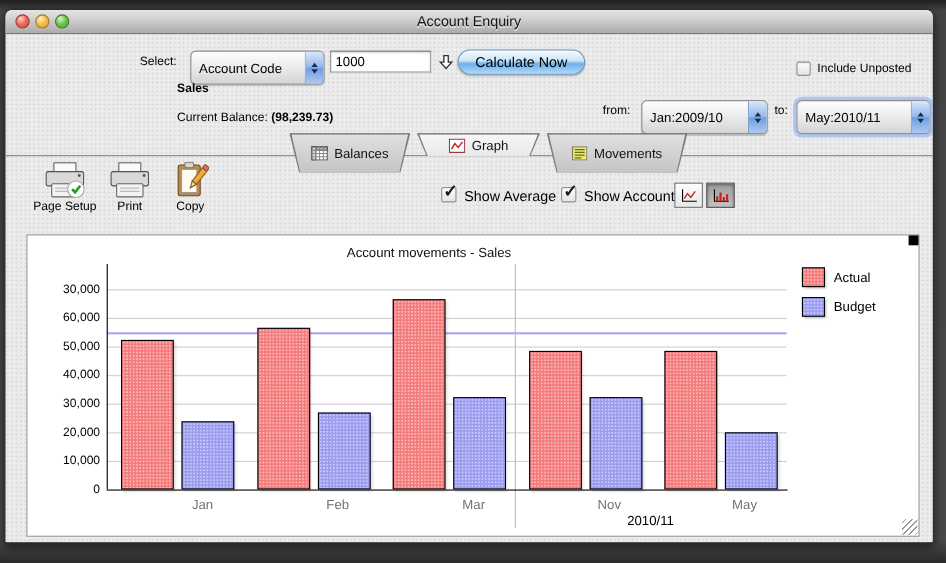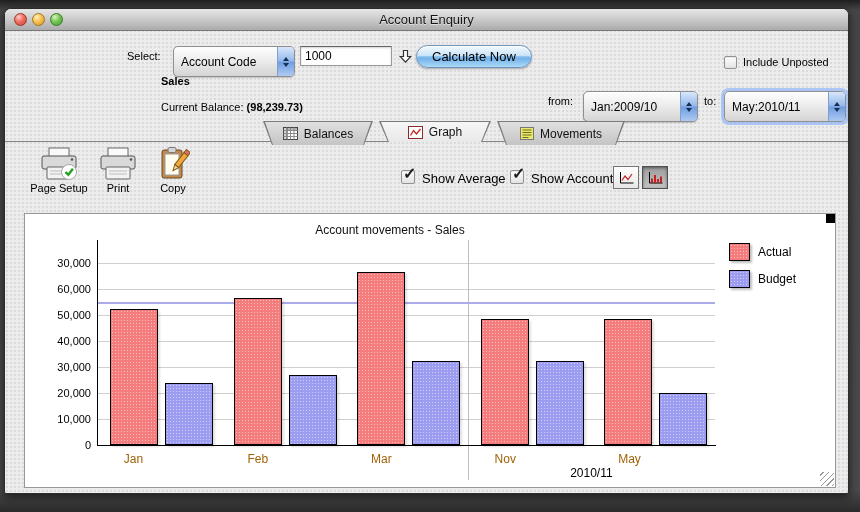--- a/index.html
+++ b/index.html
@@ -41,21 +41,21 @@
               background:linear-gradient(#F2F9FE 0%,#CBE5F8 45%,#93C6F0 50%,#72B1EA 58%,#ABDAF6 100%);
               font-size:13px; color:#000; display:flex; align-items:center;
               box-shadow:0 1px 2px rgba(0,0,0,.3), inset 0 1px 1px rgba(255,255,255,.85); cursor:default; }
 
   .cb { position:absolute; width:13px; height:13px; border:1px solid #919191; border-radius:2px;
         background:linear-gradient(#FFFFFF,#E2E2E2); box-shadow:inset 0 1px 1px rgba(0,0,0,.08); cursor:default; }
   .cb2 { width:14px; height:14px; }
   .check { position:absolute; left:1px; top:-7px; font-size:16px; font-weight:bold; color:#1c1c1c; }
 
   .tabline { position:absolute; left:0; top:132px; right:0; height:1px; background:#848484; }
-  .tab { position:absolute; top:112px; height:24px; cursor:default; }
+  .tab { position:absolute; top:112px; height:36px; cursor:default; }
   .tab .outer { position:absolute; inset:0; background:#7B7B7B; clip-path:polygon(0 0,100% 0,calc(100% - 9px) 100%,9px 100%); }
   .tab .inner { position:absolute; inset:1px 2px 0 2px; background:linear-gradient(#E0E0E0,#C4C4C4);
                 clip-path:polygon(0 0,100% 0,calc(100% - 8px) 100%,8px 100%);
                 display:flex; align-items:center; justify-content:center; gap:6px; font-size:12px; color:#111; }
   .tab.active { height:21px; }
   .tab.active .inner { background:linear-gradient(#F6F6F6,#E9E9E9); }
 
   .toolbtn { position:absolute; display:flex; flex-direction:column; align-items:center; gap:1px; font-size:11px; color:#000; cursor:default; }
 
   .mini-btn { position:absolute; width:26px; height:23px; border:1px solid #767676;
@@ -69,21 +69,21 @@
 
   .chart-title { position:absolute; left:0; right:80px; top:9px; text-align:center; font-size:12px; color:#101010; }
   .gridline { position:absolute; height:1px; background:#CFCFCF; }
   .avg { position:absolute; height:2px; }
   .axis { position:absolute; background:#000; }
   .divider { position:absolute; width:1px; background:#BDBDBD; }
   .bar { position:absolute; border:1px solid #000;
          background-image:radial-gradient(rgba(255,255,255,.5) .5px, transparent 1px); background-size:3px 3px;
          box-shadow:2px 2px 2px rgba(0,0,0,.12); }
   .ylab { position:absolute; width:52px; text-align:right; font-size:11px; color:#000; }
-  .xlab { position:absolute; width:70px; text-align:left; font-size:12px; color:#a16207; }
+  .xlab { position:absolute; width:70px; text-align:right; font-size:12px; color:#737373; }
   .grouplab { position:absolute; width:80px; text-align:center; font-size:12px; color:#000; }
   .leg-swatch { position:absolute; width:21px; height:18px; border:1px solid #000; box-shadow:2px 2px 2px rgba(0,0,0,.25);
                 background-image:radial-gradient(rgba(255,255,255,.5) .5px, transparent 1px); background-size:3px 3px; }
   .leg-label { position:absolute; font-size:12px; color:#000; }
 </style>
 </head>
 <body>
 
 <div class="frame">
   <div class="window">

